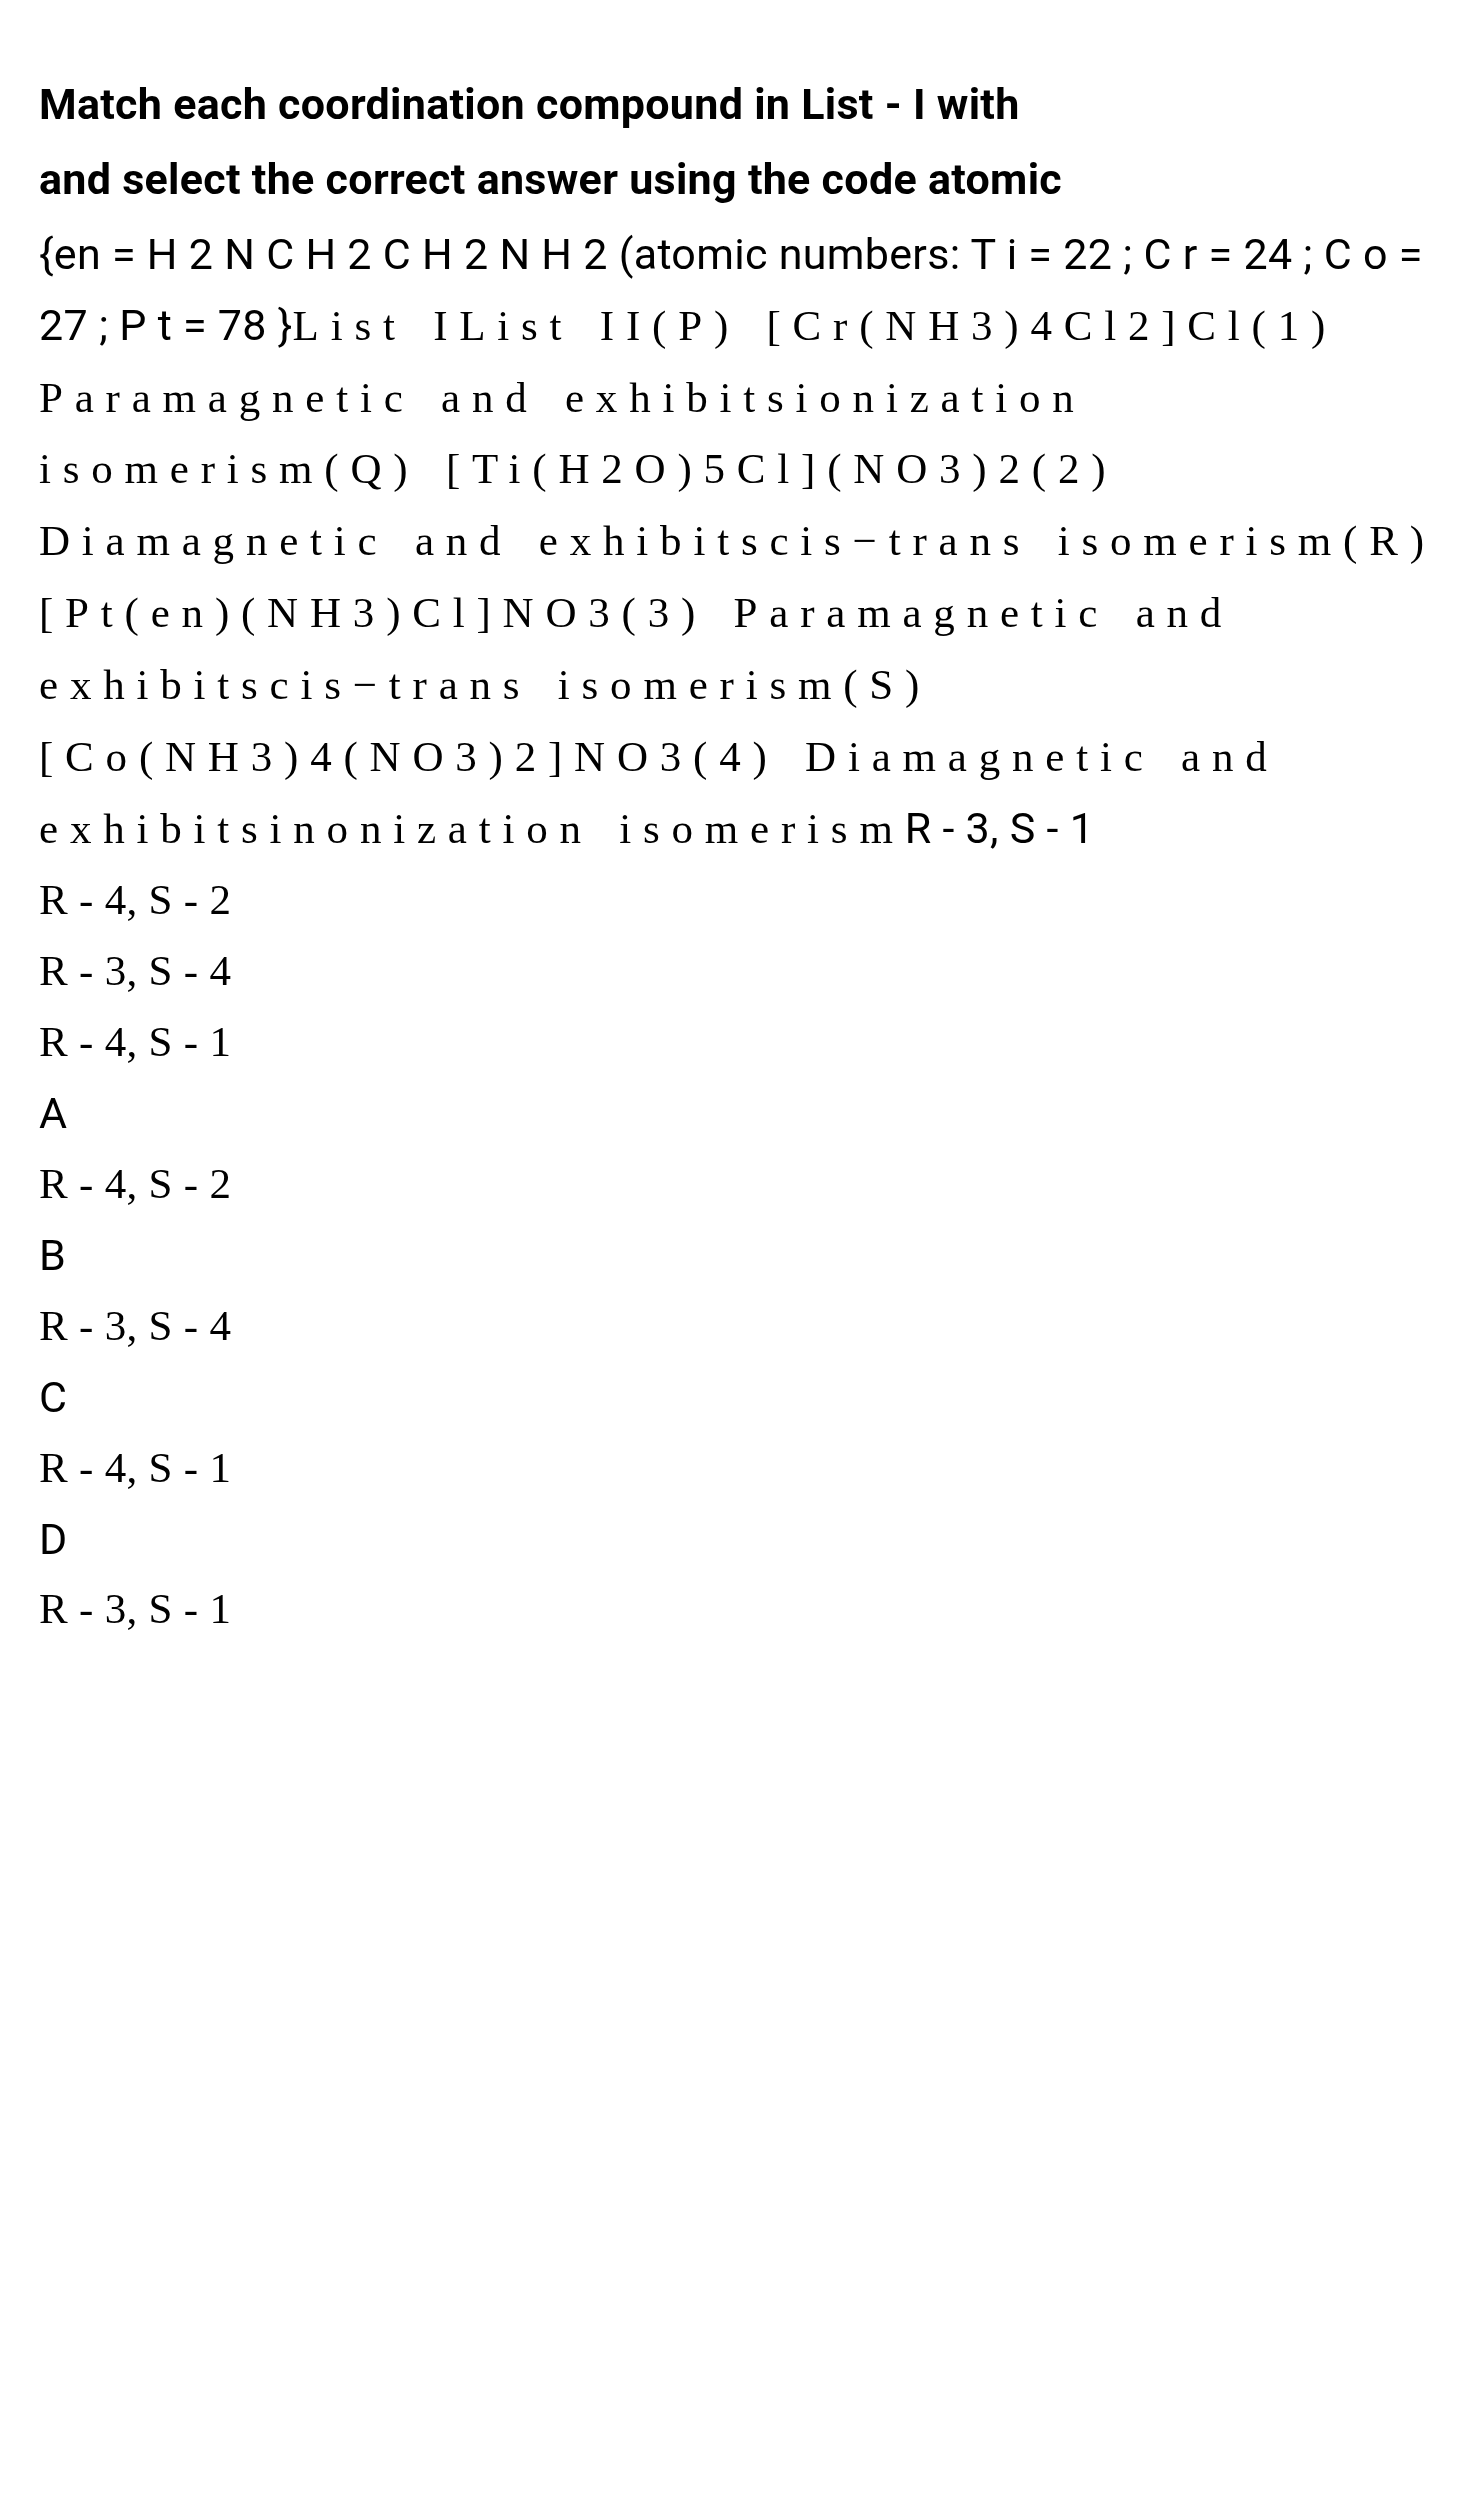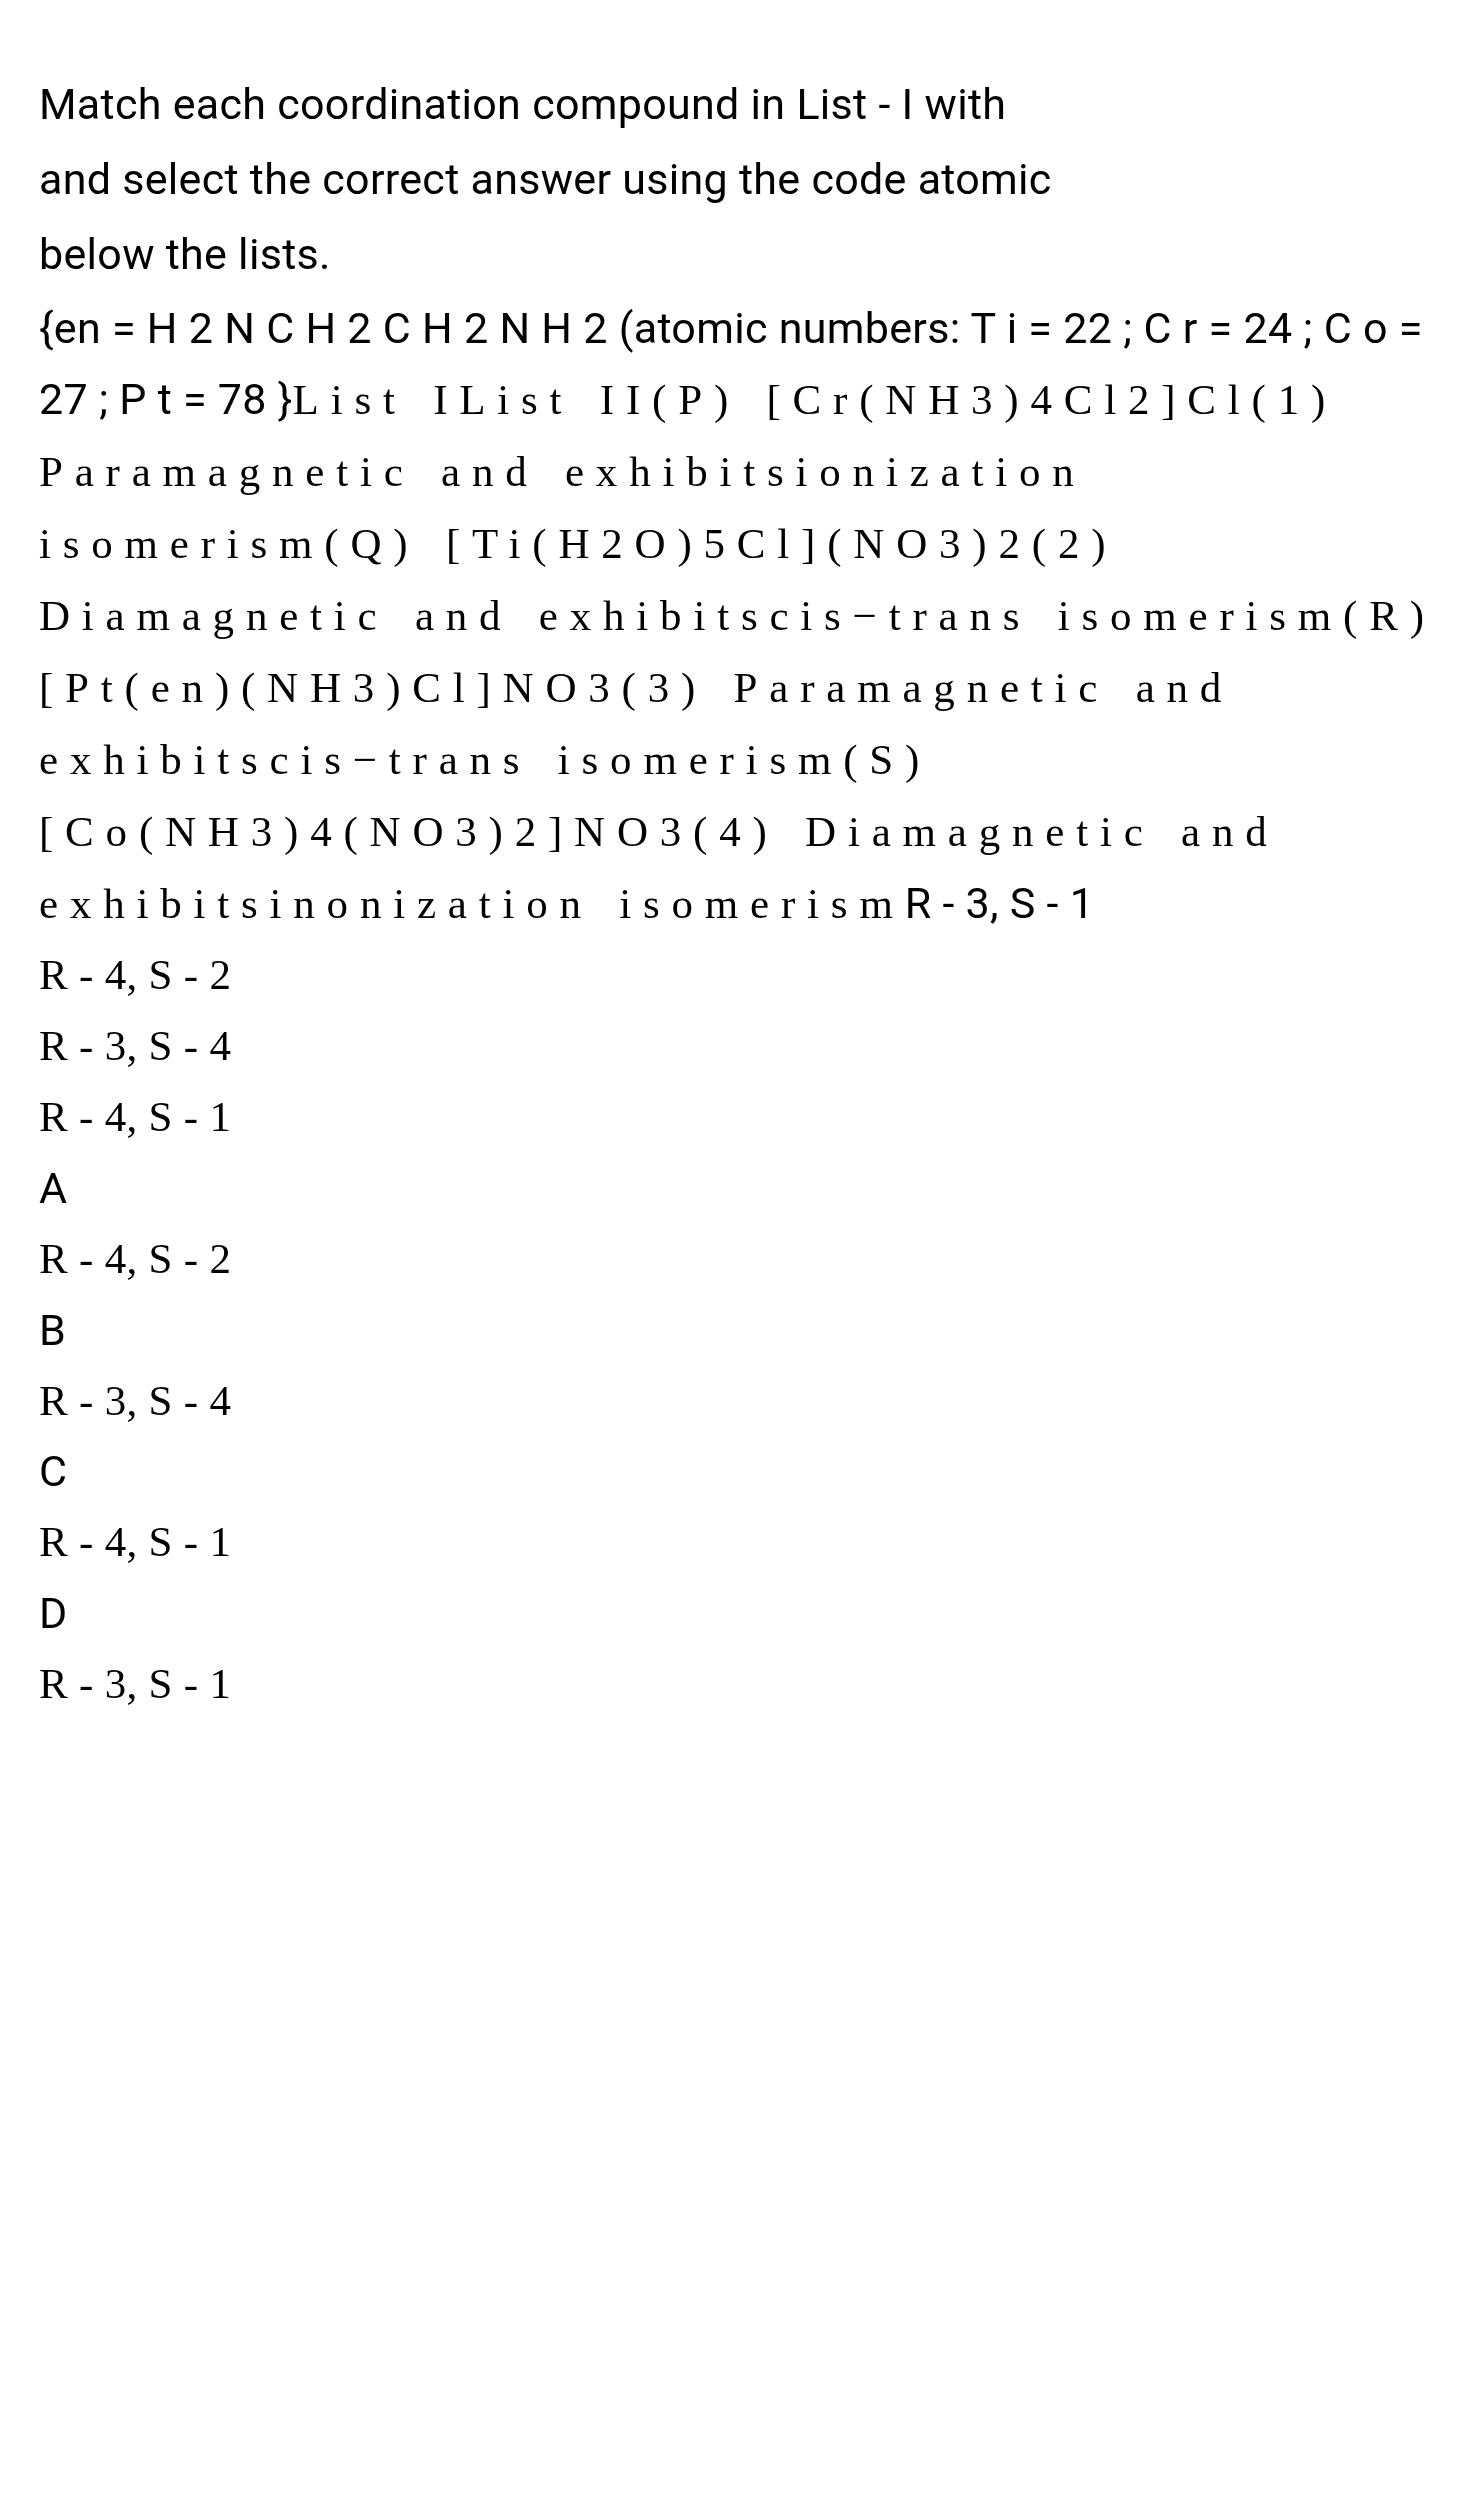--- a/index.html
+++ b/index.html
@@ -14,20 +14,21 @@
       padding: 69px 39px 39px 39px;
       color: #000000;
     }
     .content {
       font-size: 43px;
       line-height: 1.65;
       letter-spacing: 0.3px;
     }
     .question-intro {
       margin-bottom: 3.9px;
+      font-weight: bold;
     }
     .question-body {
       letter-spacing: 11.8px;
       word-spacing: 3.9px;
       font-family: Liberation Serif, serif;
     }
     .question-body-start {
       letter-spacing: 0.3px;
     }
     .option-line {
@@ -37,21 +38,20 @@
     .label-line {
       letter-spacing: 0.3px;
     }
   </style>
 </head>
 <body>
 
 <div class="content">
   <div class="question-intro">Match each coordination compound in List - I with</div>
   <div class="question-intro">and select the correct answer using the code atomic</div>
-  <div class="question-intro">below the lists.</div>
   <div>
     <span class="question-body-start">{en = H 2 N C H 2 C H 2 N H 2 (atomic numbers: T i = 22 ; C r = 24 ; C o = 27 ; P t = 78 }</span><span class="question-body">List IList II(P) [Cr(NH3)4Cl2]Cl(1) Paramagnetic and exhibitsionization isomerism(Q) [Ti(H2O)5Cl](NO3)2(2) Diamagnetic and exhibitscis−trans isomerism(R) [Pt(en)(NH3)Cl]NO3(3) Paramagnetic and exhibitscis−trans isomerism(S) [Co(NH3)4(NO3)2]NO3(4) Diamagnetic and exhibitsinonization isomerism</span><span class="question-body-start">R - 3, S - 1</span>
   </div>
   <div class="option-line">R - 4, S - 2</div>
   <div class="option-line">R - 3, S - 4</div>
   <div class="option-line">R - 4, S - 1</div>
   <div class="label-line">A</div>
   <div class="option-line">R - 4, S - 2</div>
   <div class="label-line">B</div>
   <div class="option-line">R - 3, S - 4</div>

